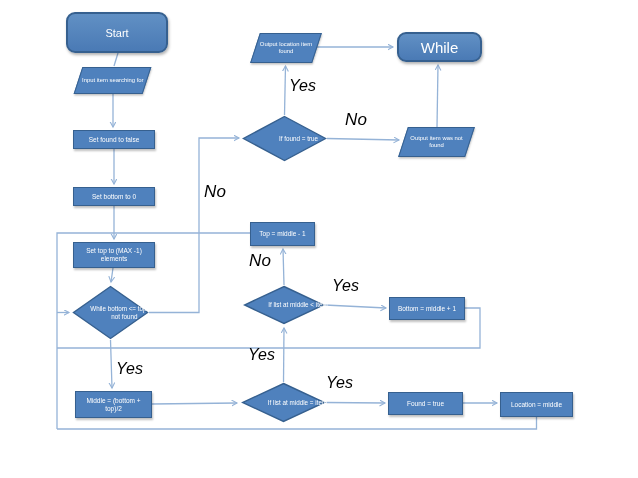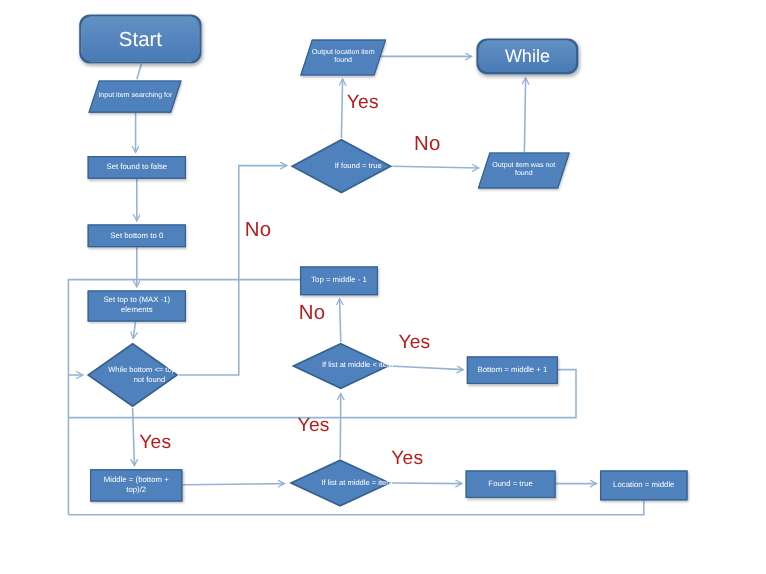--- a/index.html
+++ b/index.html
@@ -25,41 +25,41 @@
     transform:skewX(-18deg);box-shadow:1px 1.5px 2px rgba(0,0,0,.25);
   }
   .para .ptxt{transform:skewX(18deg);}
   .dia{position:absolute;}
   .dia svg{position:absolute;left:0;top:0;}
   .dia .dtxt{
     position:absolute;left:0;top:0;width:100%;height:100%;display:flex;align-items:center;
     justify-content:center;text-align:center;color:#fff;font-size:6.3px;line-height:1.25;
   }
   
-  #n-start{left:66px;top:12px;width:102px;height:41px;font-size:17px;}
+  #n-start{left:66px;top:12px;width:102px;height:41px;font-size:11px;}
   #n-stop{left:397px;top:32px;width:85px;height:30px;font-size:15px;}
   #n-input{left:78px;top:67px;width:69px;height:27px;}
   #n-outloc{left:255px;top:33px;width:62px;height:30px;}
   #n-outnf{left:403px;top:127px;width:67px;height:30px;}
   #n-setfound{left:73px;top:130px;width:82px;height:19px;}
   #n-setbottom{left:73px;top:187px;width:82px;height:19px;}
   #n-settop{left:73px;top:242px;width:82px;height:26px;}
   #n-topminus{left:250px;top:222px;width:65px;height:24px;}
   #n-bottomplus{left:389px;top:297px;width:76px;height:23px;}
   #n-middle{left:75px;top:391px;width:77px;height:27px;}
   #n-found{left:388px;top:392px;width:75px;height:23px;}
   #n-location{left:500px;top:392px;width:73px;height:25px;}
   #n-while{left:72px;top:285px;width:77px;height:55px;}
   #n-iffound{left:242px;top:115px;width:85px;height:47px;}
   #n-ifless{left:243px;top:285px;width:82px;height:40px;}
   #n-ifequal{left:241px;top:382px;width:85px;height:41px;}
   .dtxt-pad{padding:0 14px;}
   
   .elabel{
-    position:absolute;color:#b91c1c;font-size:16px;font-weight:400;letter-spacing:.2px;
+    position:absolute;color:#000000;font-size:16px;font-weight:400;letter-spacing:.2px;font-style:italic;
   }
   #l-found-yes{left:289px;top:77px;}
   #l-found-no{left:345px;top:110px;font-size:17px;}
   #l-while-no{left:204px;top:182px;font-size:17px;}
   #l-less-no{left:249px;top:251px;font-size:17px;}
   #l-less-yes{left:332px;top:277px;}
   #l-while-yes{left:116px;top:360px;}
   #l-equal-up-yes{left:248px;top:346px;}
   #l-equal-yes{left:326px;top:374px;}
   

